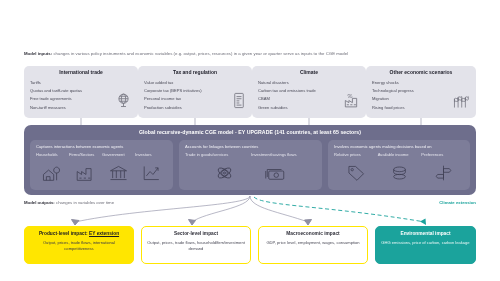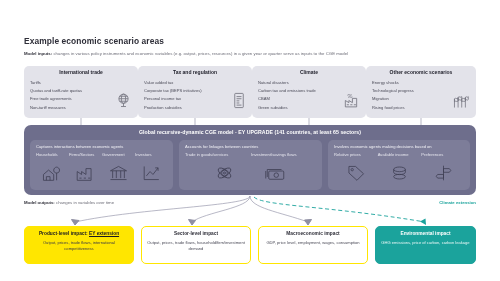--- a/index.html
+++ b/index.html
@@ -91,21 +91,20 @@
   .obox.teal-fill{background:#1ba39c;border:.9px solid #1ba39c;}
   .obox.teal-fill .oh{color:#ffffff;}
   .obox.teal-fill .ob{color:#e8f7f6;}
   .u{text-decoration:underline;}
 </style>
 </head>
 <body>
 
 <div class="stage">
 
-  <div class="title">Example economic scenario areas</div>
 
   <div class="inputs-line">
     <b>Model inputs:</b><span> changes in various policy instruments and economic variables (e.g. output, prices, resources) in a given year or quarter serve as inputs to the CGE model</span>
   </div>
 
   <div class="card" style="left:24px;">
     <div class="chd">International trade</div>
     <ul>
       <li>Tariffs</li>
       <li>Quotas and tariff-rate quotas</li>

